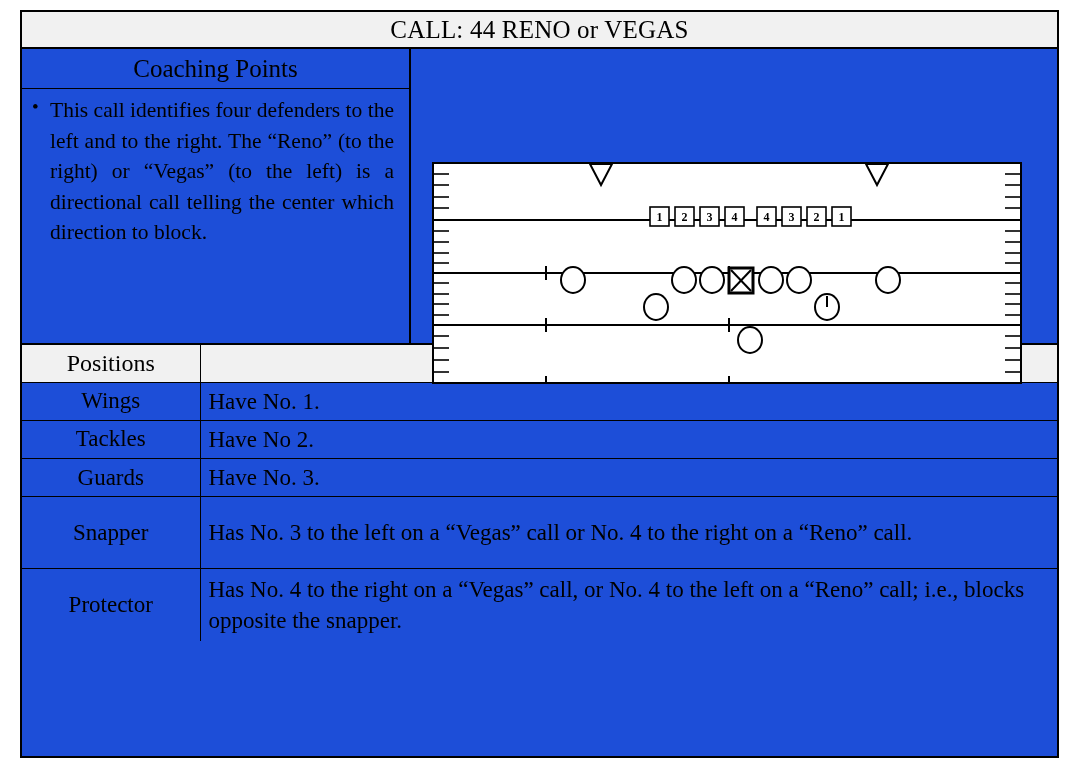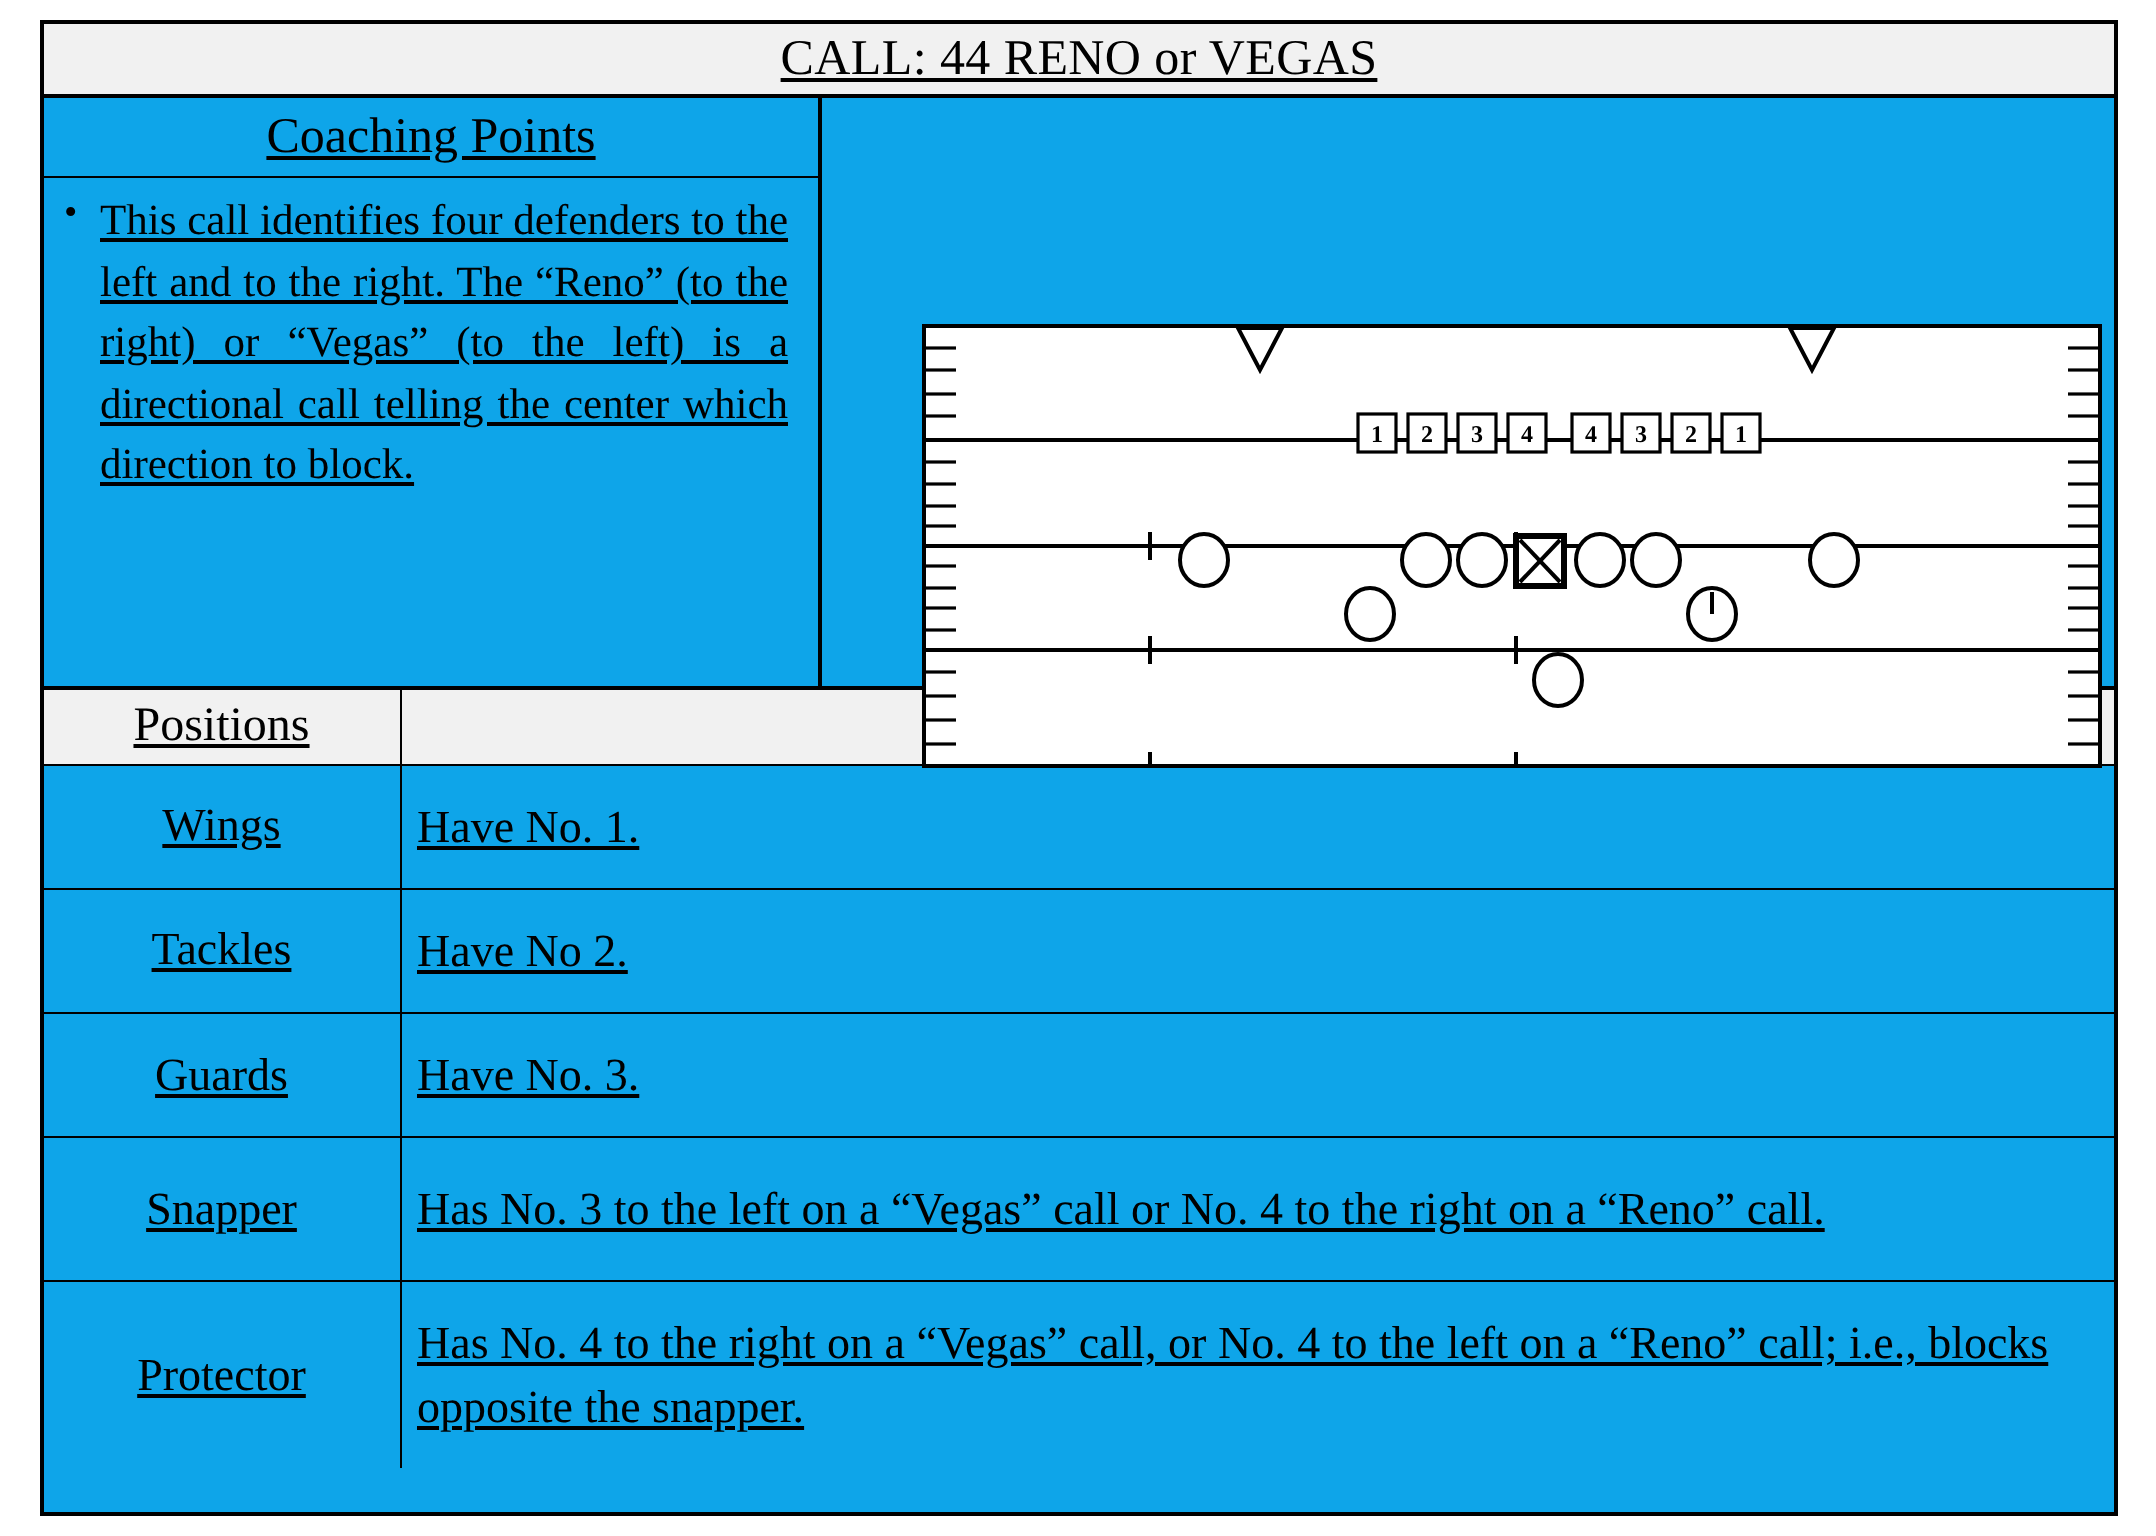--- a/index.html
+++ b/index.html
@@ -16,22 +16,21 @@
   }
 
   .sheet {
     position: absolute;
     left: 20px;
     top: 10px;
     width: 1039px;
     height: 748px;
     border: 2px solid #000000;
     box-sizing: border-box;
-    background: #0ea5e9;
-    text-decoration: underline;
+    background: #1d4ed8;
   }
 
   
   .title-bar {
     height: 37px;
     background: #f1f1f1;
     border-bottom: 2px solid #000000;
     display: flex;
     align-items: center;
     justify-content: center;
@@ -42,21 +41,20 @@
     letter-spacing: 0.2px;
     line-height: 1;
   }
 
   
   .upper {
     display: flex;
     height: 296px;
     border-bottom: 2px solid #000000;
     box-sizing: border-box;
-    gap: 29px;
   }
 
   .cp-col {
     width: 389px;
     border-right: 2px solid #000000;
     box-sizing: border-box;
     display: flex;
     flex-direction: column;
   }
   .cp-header {
@@ -134,21 +132,21 @@
     border-top: none;
   }
   .resp-table td.pos-cell {
     text-align: center;
     font-size: 23px;
     padding: 3px 16px;
   }
   .resp-table td.resp-cell {
     text-align: left;
     font-size: 23px;
-    padding: 15px 8px;
+    padding: 3px 8px;
     line-height: 1.36;
   }
   .resp-table tr.short-row td { height: 36px; }
   .resp-table tr.tall-row td { height: 72px; }
   .resp-table tr:first-child td { border-top: none; }
   .resp-table th:first-child, .resp-table td:first-child { border-left: none; }
   .resp-table th:last-child, .resp-table td:last-child { border-right: none; }
   .resp-table tr:last-child td { border-bottom: none; }
 </style>
 </head>

